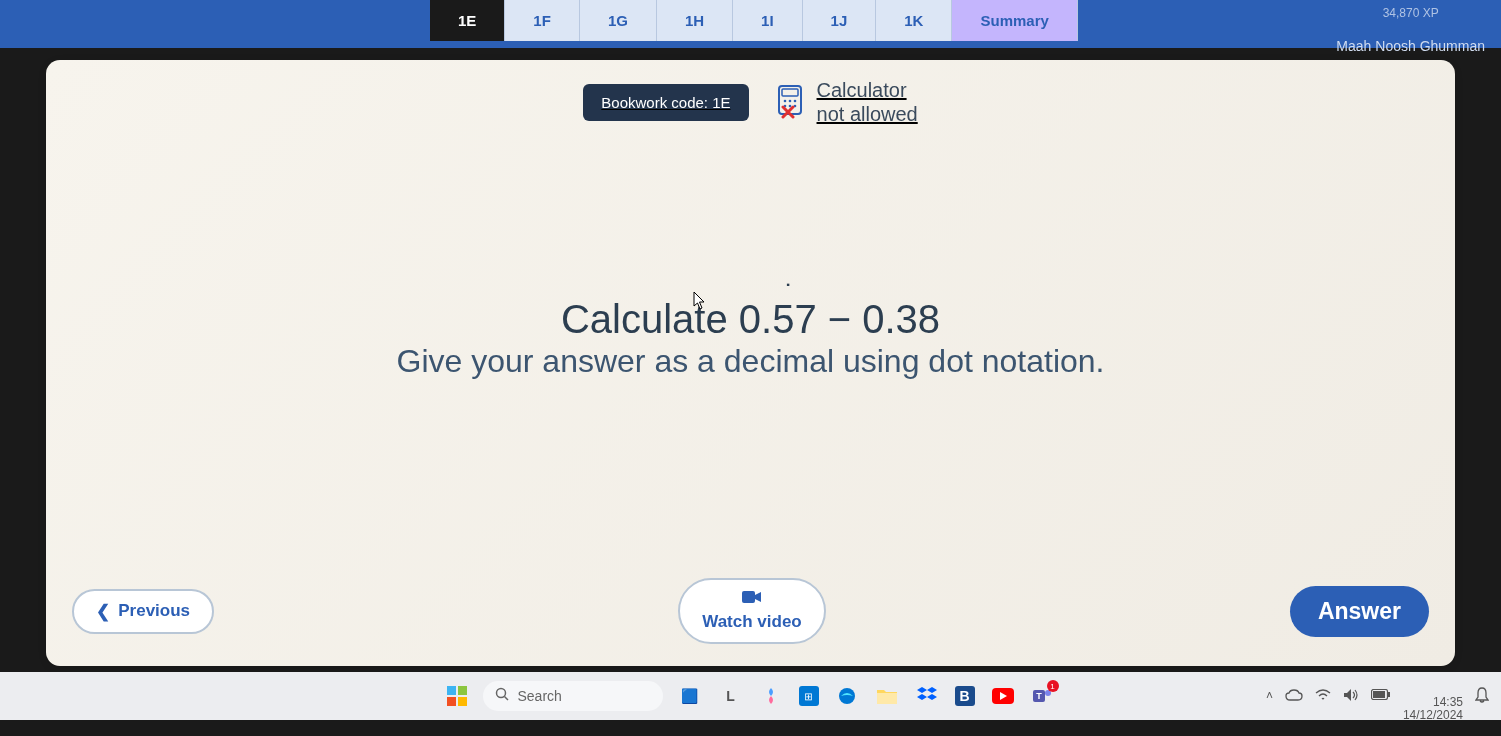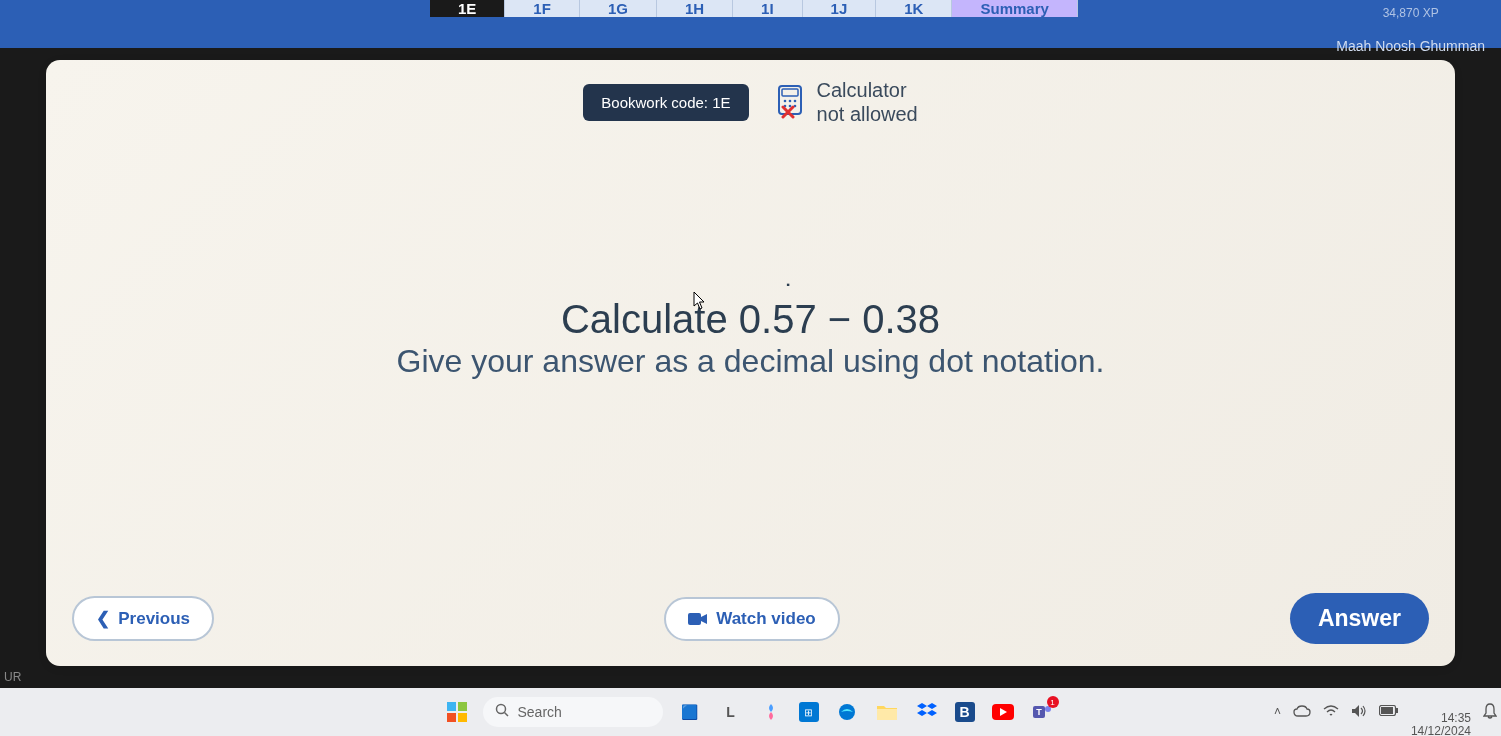--- a/index.html
+++ b/index.html
@@ -1,53 +1,53 @@
 <!DOCTYPE html>
 <html><head>
 <meta charset="utf-8">
 <style>
 * { margin: 0; padding: 0; box-sizing: border-box; font-family: -apple-system, BlinkMacSystemFont, 'Segoe UI', Arial, sans-serif; }
 body { width: 1501px; height: 736px; background: #1a1a1a; overflow: hidden; }
 
 
 .header { background: #2c5fb5; height: 48px; display: flex; align-items: flex-start; color: #fff; position: relative; }
 .tabs { display: flex; margin-left: 430px; }
-.tab { background: #dce6f5; color: #2c5fb5; padding: 0 28px; font-weight: 700; font-size: 15px; border-right: 1px solid #b8c8e0; cursor: pointer; }
+.tab { background: #dce6f5; color: #2c5fb5; padding: 12px 28px; font-weight: 700; font-size: 15px; border-right: 1px solid #b8c8e0; cursor: pointer; }
 .tab.active { background: #1a1a1a; color: #fff; }
 .tab.summary { background: #c4b5fd; }
 .header-right { position: absolute; right: 16px; top: 6px; display: flex; align-items: center; gap: 18px; color: #d0dcf0; font-size: 14px; flex-direction: column; }
 .xp { font-size: 12px; opacity: .8; }
 .menu-btn { display: flex; align-items: center; gap: 8px; cursor: pointer; }
 .hamburger { display: inline-flex; flex-direction: column; gap: 3px; }
 .hamburger span { width: 18px; height: 2px; background: #d0dcf0; }
 
 
 .workspace { position: absolute; left: 46px; right: 46px; top: 60px; bottom: 70px; background: linear-gradient(135deg,#f7f4ed 0%,#f0ece4 100%); border-radius: 14px; box-shadow: 0 2px 8px rgba(0,0,0,.1); padding: 24px 36px; }
 
-.top-info { display: flex; align-items: center; justify-content: center; gap: 28px; margin-top: -6px; }
+.top-info { display: flex; align-items: center; justify-content: center; gap: 28px; margin-top: -6px; text-decoration: underline; }
 .bookwork-badge { background: #23344c; color: #fff; padding: 10px 18px; border-radius: 6px; font-size: 15px; }
 .calc-block { display: flex; align-items: center; gap: 10px; color: #3a4a5c; }
 .calc-icon { position: relative; }
 .calc-icon svg { display:block; }
 .calc-text { font-size: 20px; line-height: 1.2; }
 
 .question-area { text-align: center; margin-top: 170px; color: #2c3e50; }
 .calc-line { font-family: Georgia, 'Times New Roman', serif; font-size: 40px; color: #2c3e50; }
 .recurring { position: relative; display: inline-block; }
 .recurring::before { content: "˙ ˙"; position: absolute; top: -18px; left: 6px; right: 0; font-size: 28px; letter-spacing: 16px; }
 .instr { font-size: 32px; color: #3c5570; }
 
 .bottom-bar { position: absolute; left: 26px; right: 26px; bottom: 22px; display: flex; align-items: center; justify-content: space-between; }
 .pill-btn { border: 2px solid #b8c6d6; background: #fff; color: #2c5fb5; padding: 10px 22px; border-radius: 999px; font-weight: 700; font-size: 17px; cursor: pointer; display: inline-flex; align-items: center; gap: 8px; }
-.pill-btn.center { margin: 0 auto; }
+.pill-btn.center { margin: 0 auto; flex-direction: column; }
 .answer-btn { background: #2c5fb5; color: #fff; border: none; padding: 12px 28px; border-radius: 999px; font-weight: 700; font-size: 23px; cursor: pointer; }
 .vid-icon svg { display:block; }
 
 
-.taskbar { position: absolute; left: 0; right: 0; bottom: 0; height: 48px; background: #ecedf0; display: flex; align-items: center; padding: 0 4px; }
+.taskbar { position: absolute; left: 0; right: 0; bottom: 16px; height: 48px; background: #ecedf0; display: flex; align-items: center; padding: 0 12px; }
 .ur { position: absolute; left: 0; bottom: 48px; color: #888; font-size: 12px; padding: 4px; }
 .task-center { position: absolute; left: 50%; transform: translateX(-50%); display: flex; align-items: center; gap: 16px; }
 .start-icon { display:grid; grid-template-columns:1fr 1fr; gap:2px; width:20px; height:20px; }
 .start-icon span { background:#2c5fb5; }
 .start-icon span:nth-child(1){background:#3db4f2;} .start-icon span:nth-child(2){background:#8cc63f;} .start-icon span:nth-child(3){background:#f25022;} .start-icon span:nth-child(4){background:#ffb900;}
 .search-box { display: flex; align-items: center; gap: 8px; color: #666; font-size: 14px; background: #f6f7f9; padding: 6px 12px; border-radius: 18px; width: 180px; }
 .task-icon { width: 24px; height: 24px; display:flex; align-items:center; justify-content:center; font-size:14px; }
 .task-right { margin-left: auto; display: flex; align-items: center; gap: 12px; color: #555; font-size: 12px; }
 .clock { text-align: right; line-height: 1.1; margin-top: 26px; }
 

